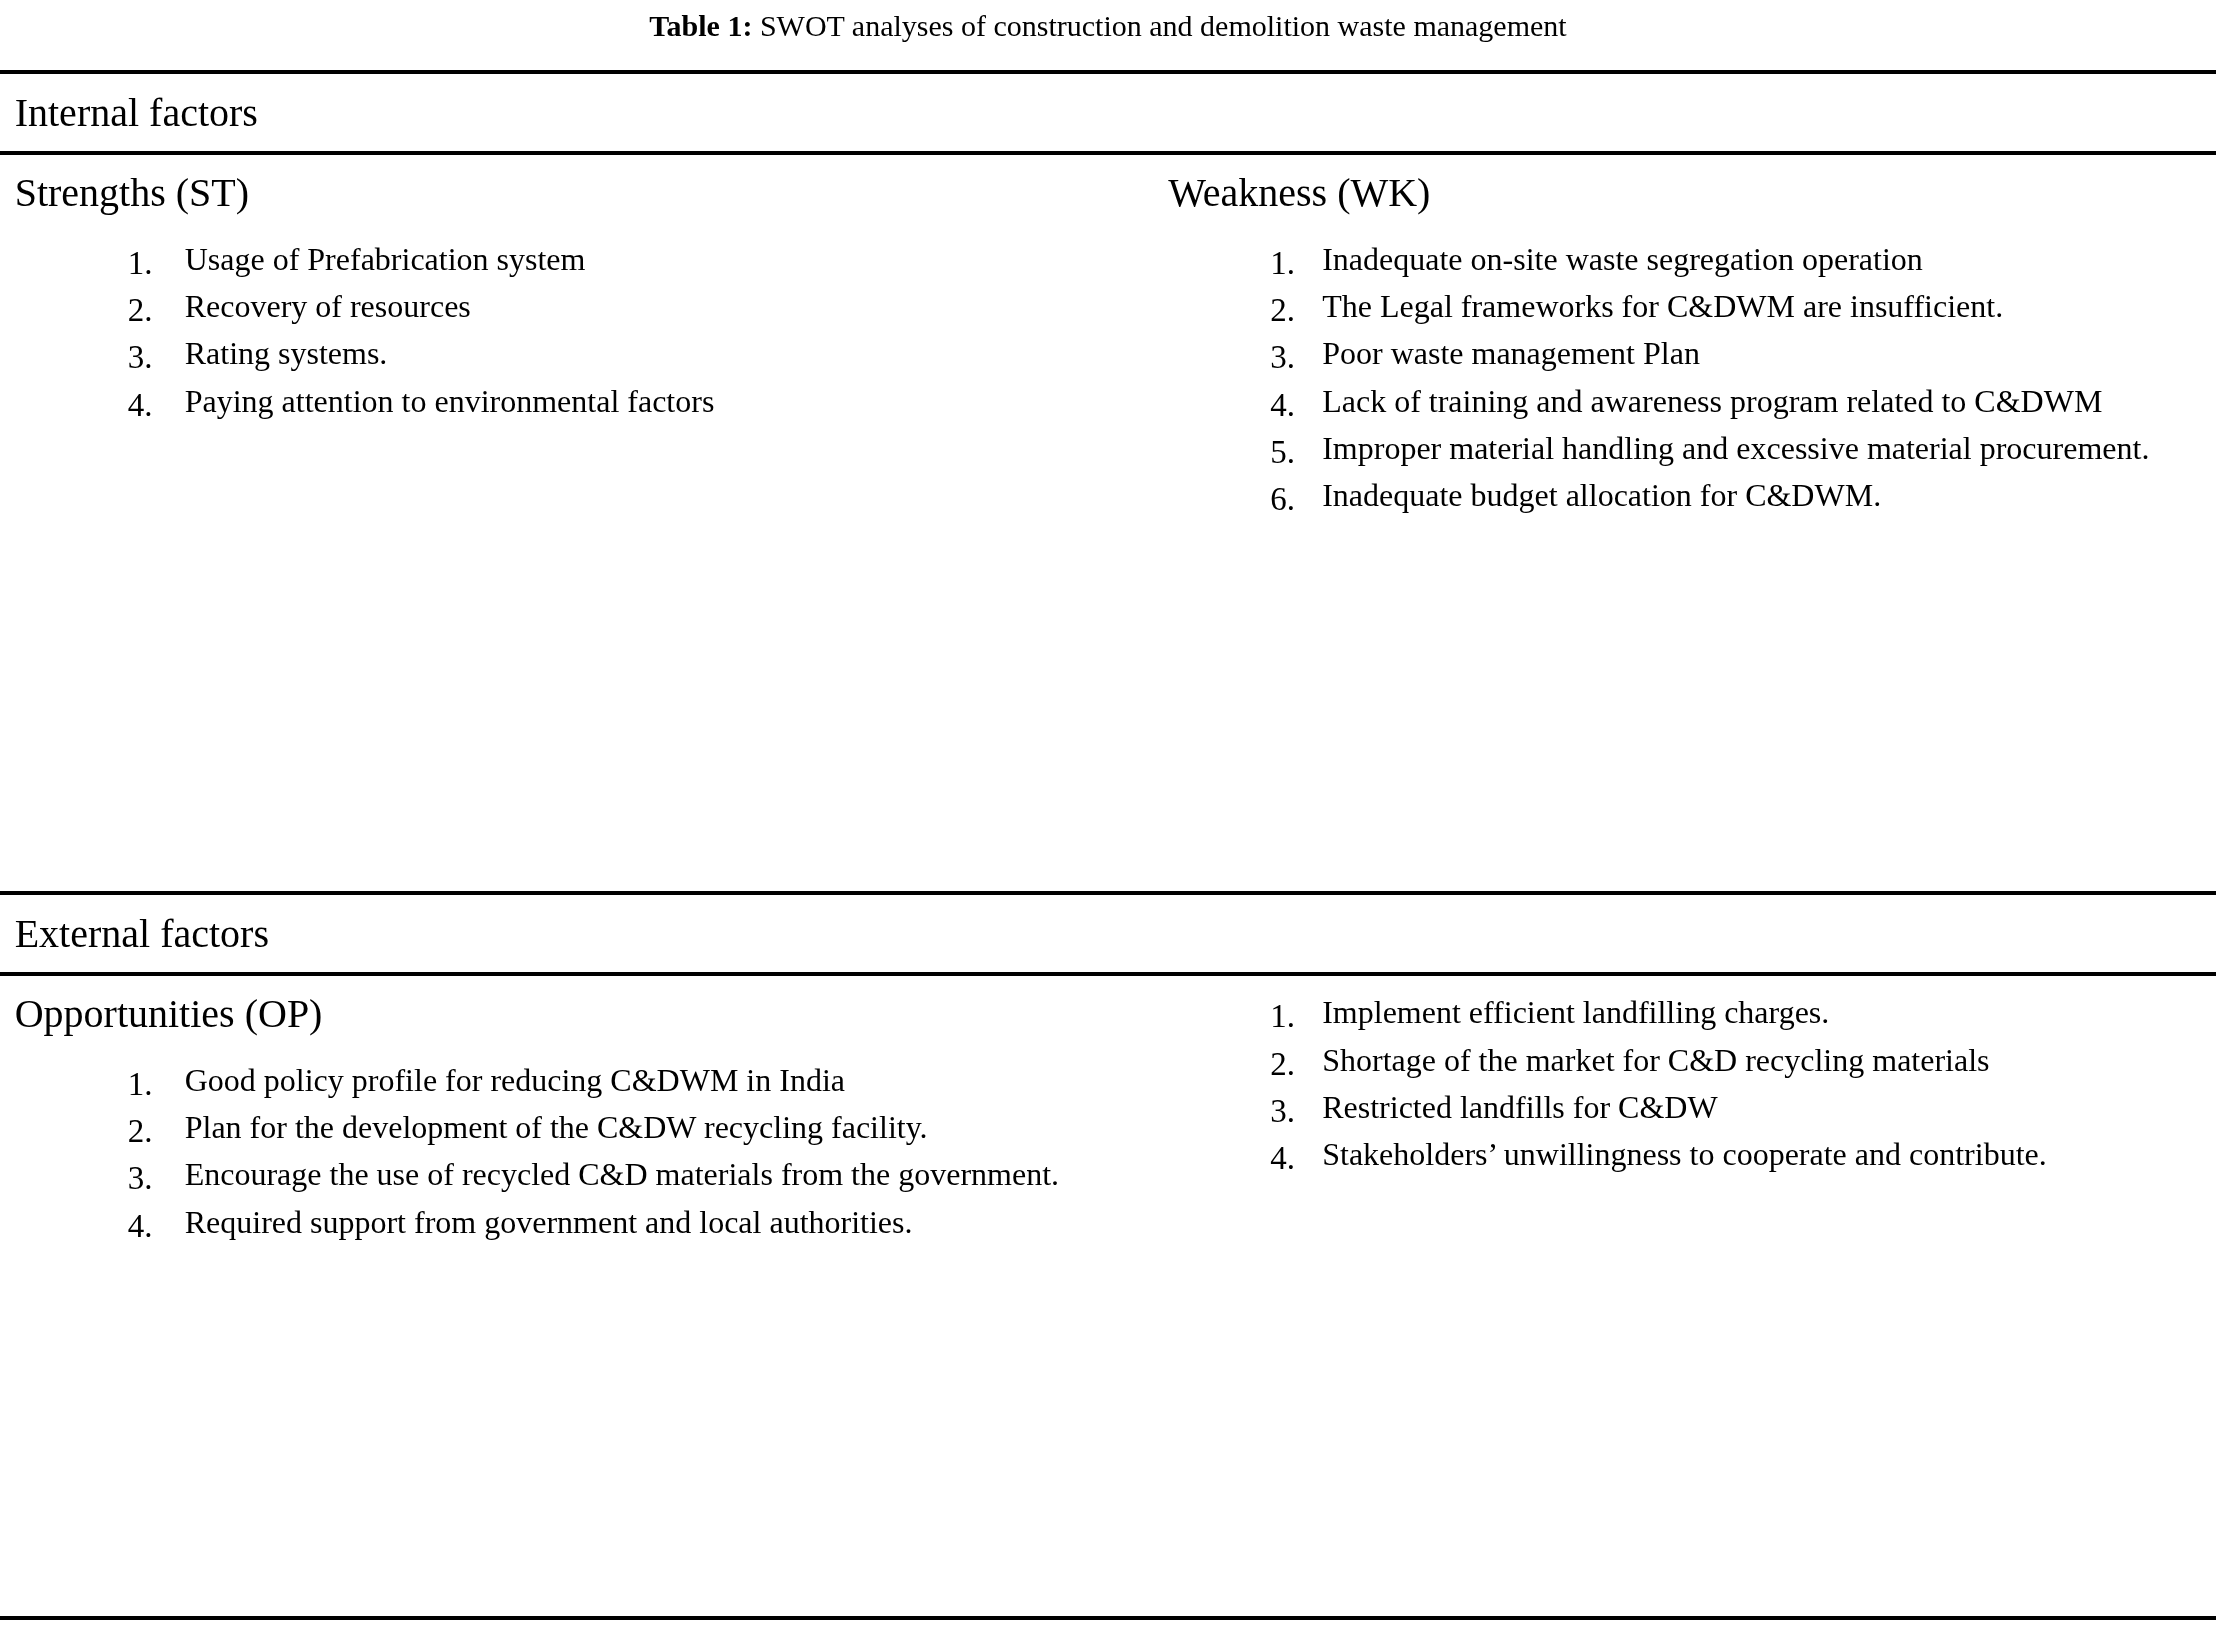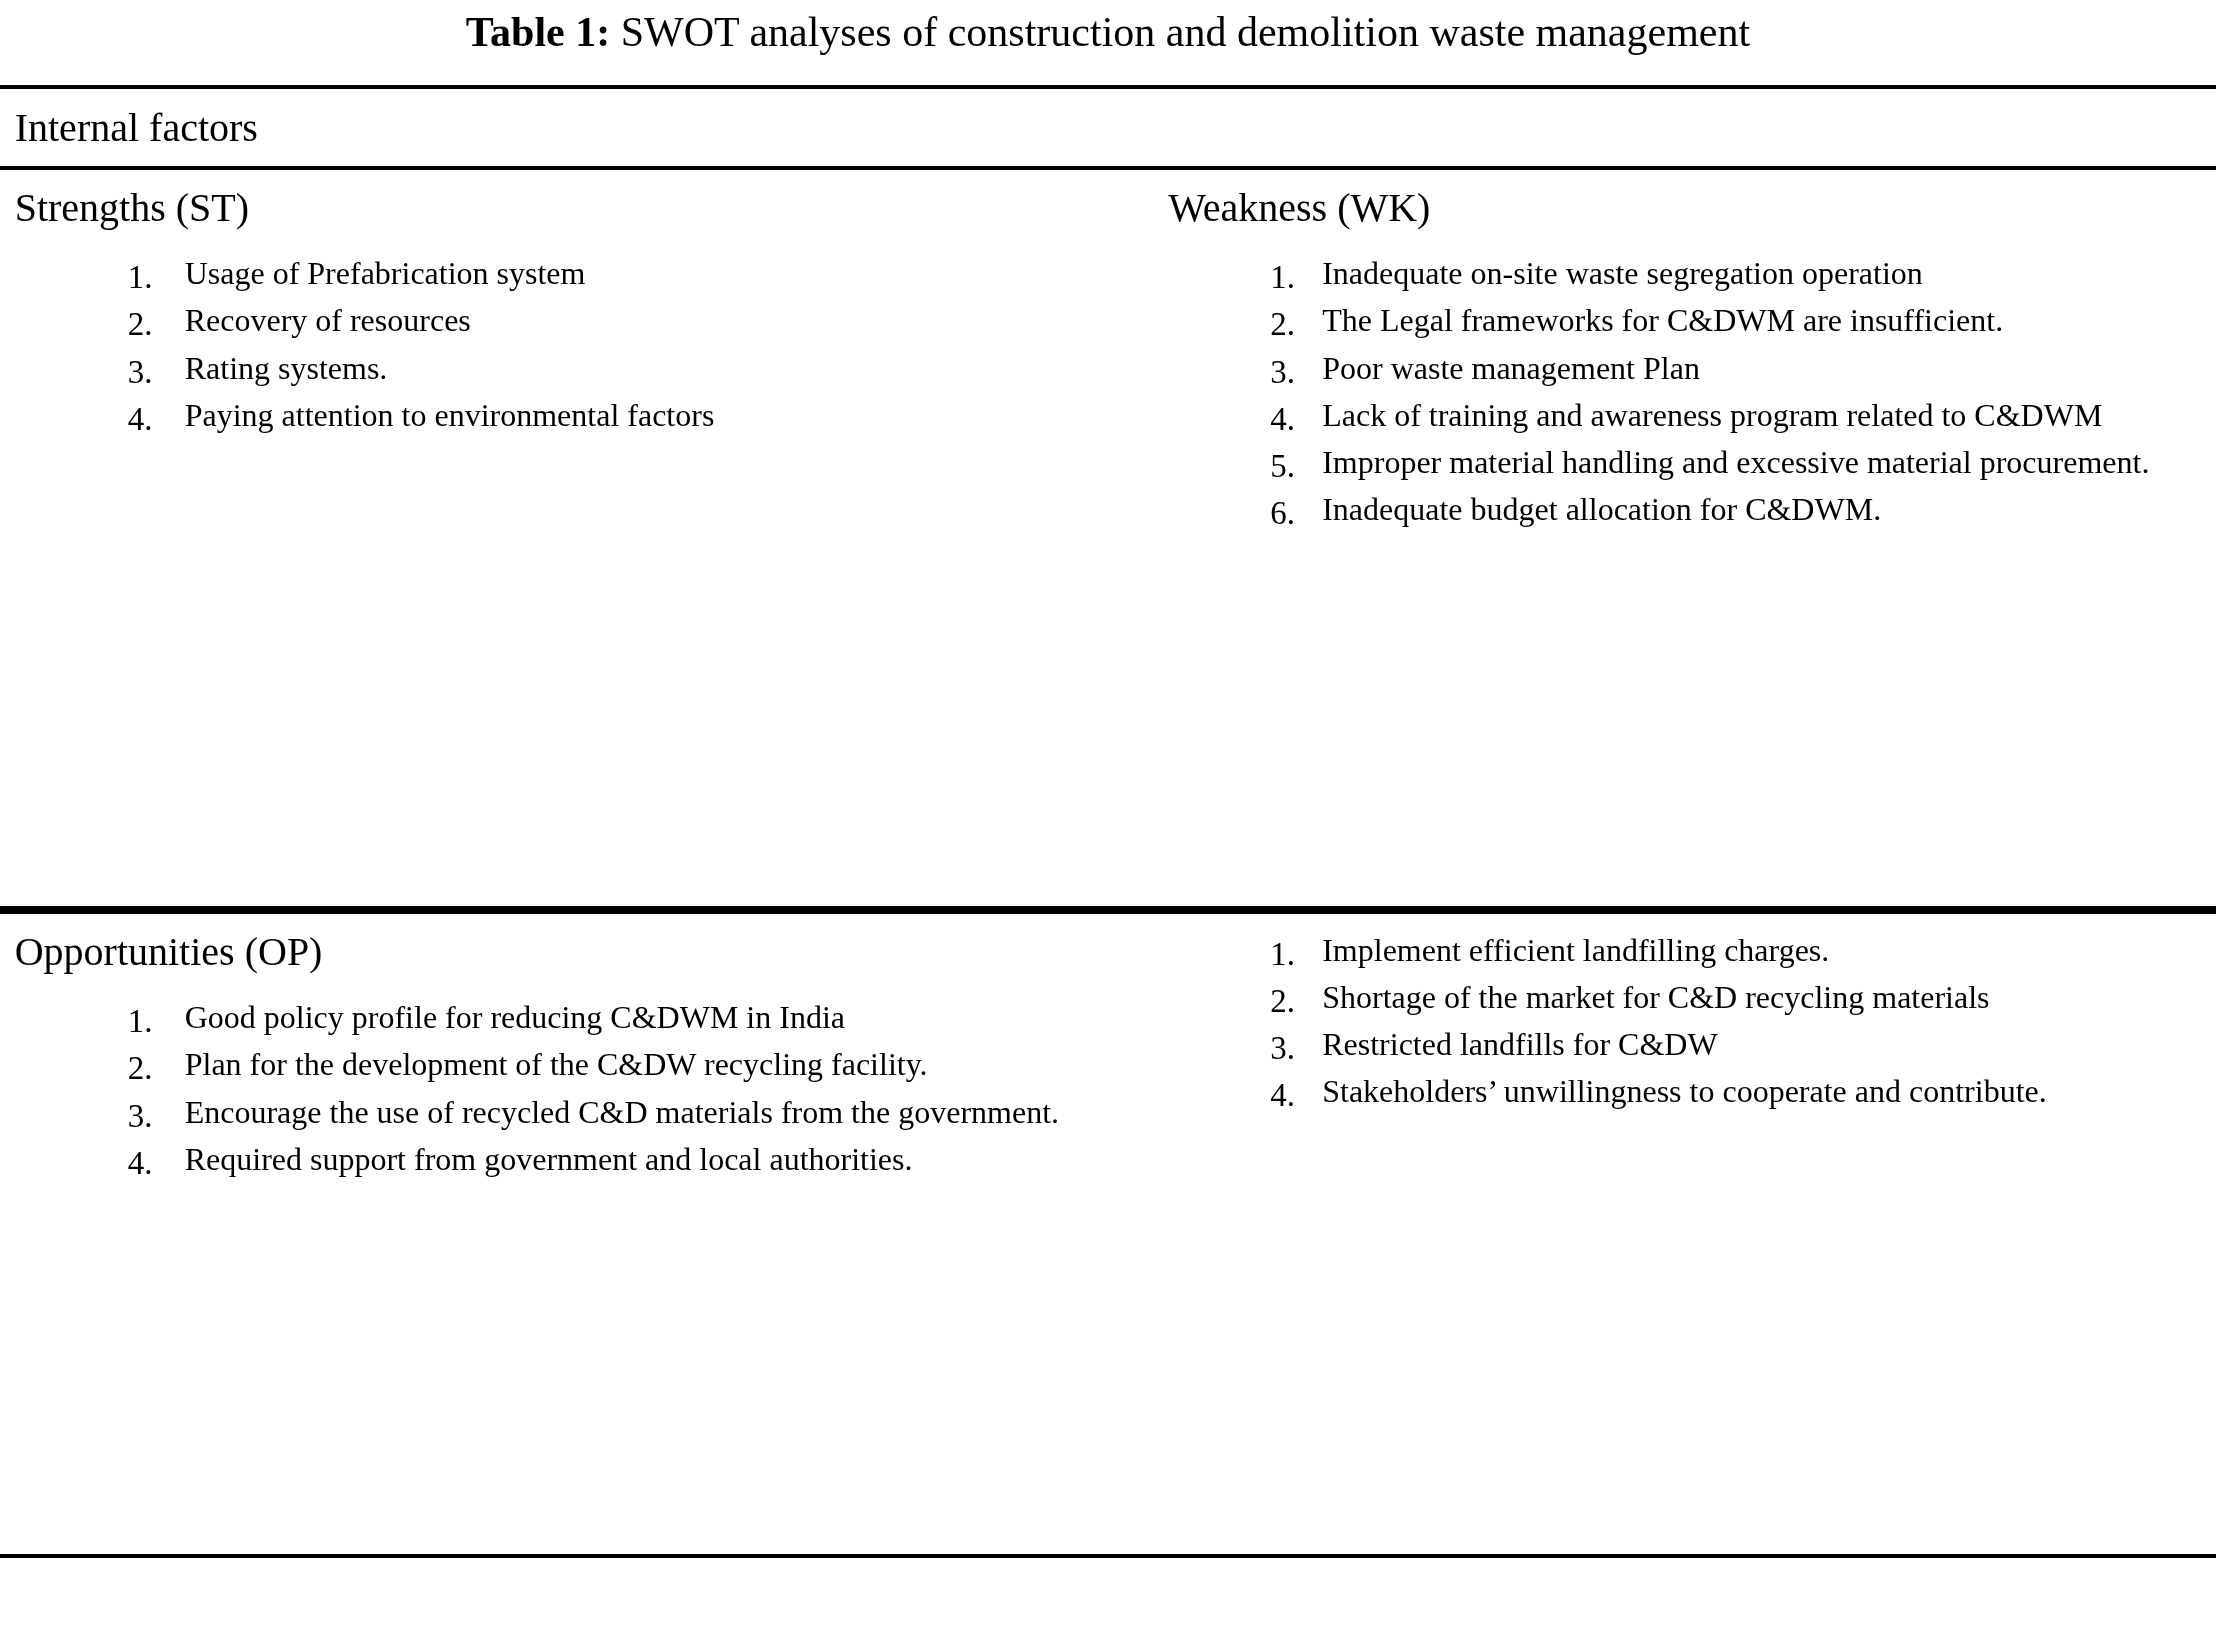--- a/index.html
+++ b/index.html
@@ -18,21 +18,21 @@
   .table-wrap {
     width: 2216px;
     height: 1647px;
     box-sizing: border-box;
     position: relative;
   }
 
   
   .caption {
     text-align: center;
-    font-size: 42px;
+    font-size: 30px;
     line-height: 1.18;
     padding: 8px 34px 0 34px;
     box-sizing: border-box;
     white-space: nowrap;
   }
   .caption-label {
     font-weight: bold;
   }
   .caption-text {
     font-weight: normal;
@@ -164,20 +164,23 @@
         <li>Lack of training and awareness program related to C&amp;DWM</li>
         <li>Improper material handling and excessive material procurement.</li>
         <li>Inadequate budget allocation for C&amp;DWM.</li>
       </ol>
     </div>
 
   </div>
 
   <div class="rule rule-mid"></div>
 
+  <div class="band">
+    <div class="band-label">External factors</div>
+  </div>
 
   <div class="rule rule-mid"></div>
 
   <div class="quadrants external-block">
 
     <div class="quad quad-left">
       <div class="quad-heading">Opportunities (OP)</div>
       <ol class="items">
         <li>Good policy profile for reducing C&amp;DWM in India</li>
         <li>Plan for the development of the C&amp;DW recycling facility.</li>

